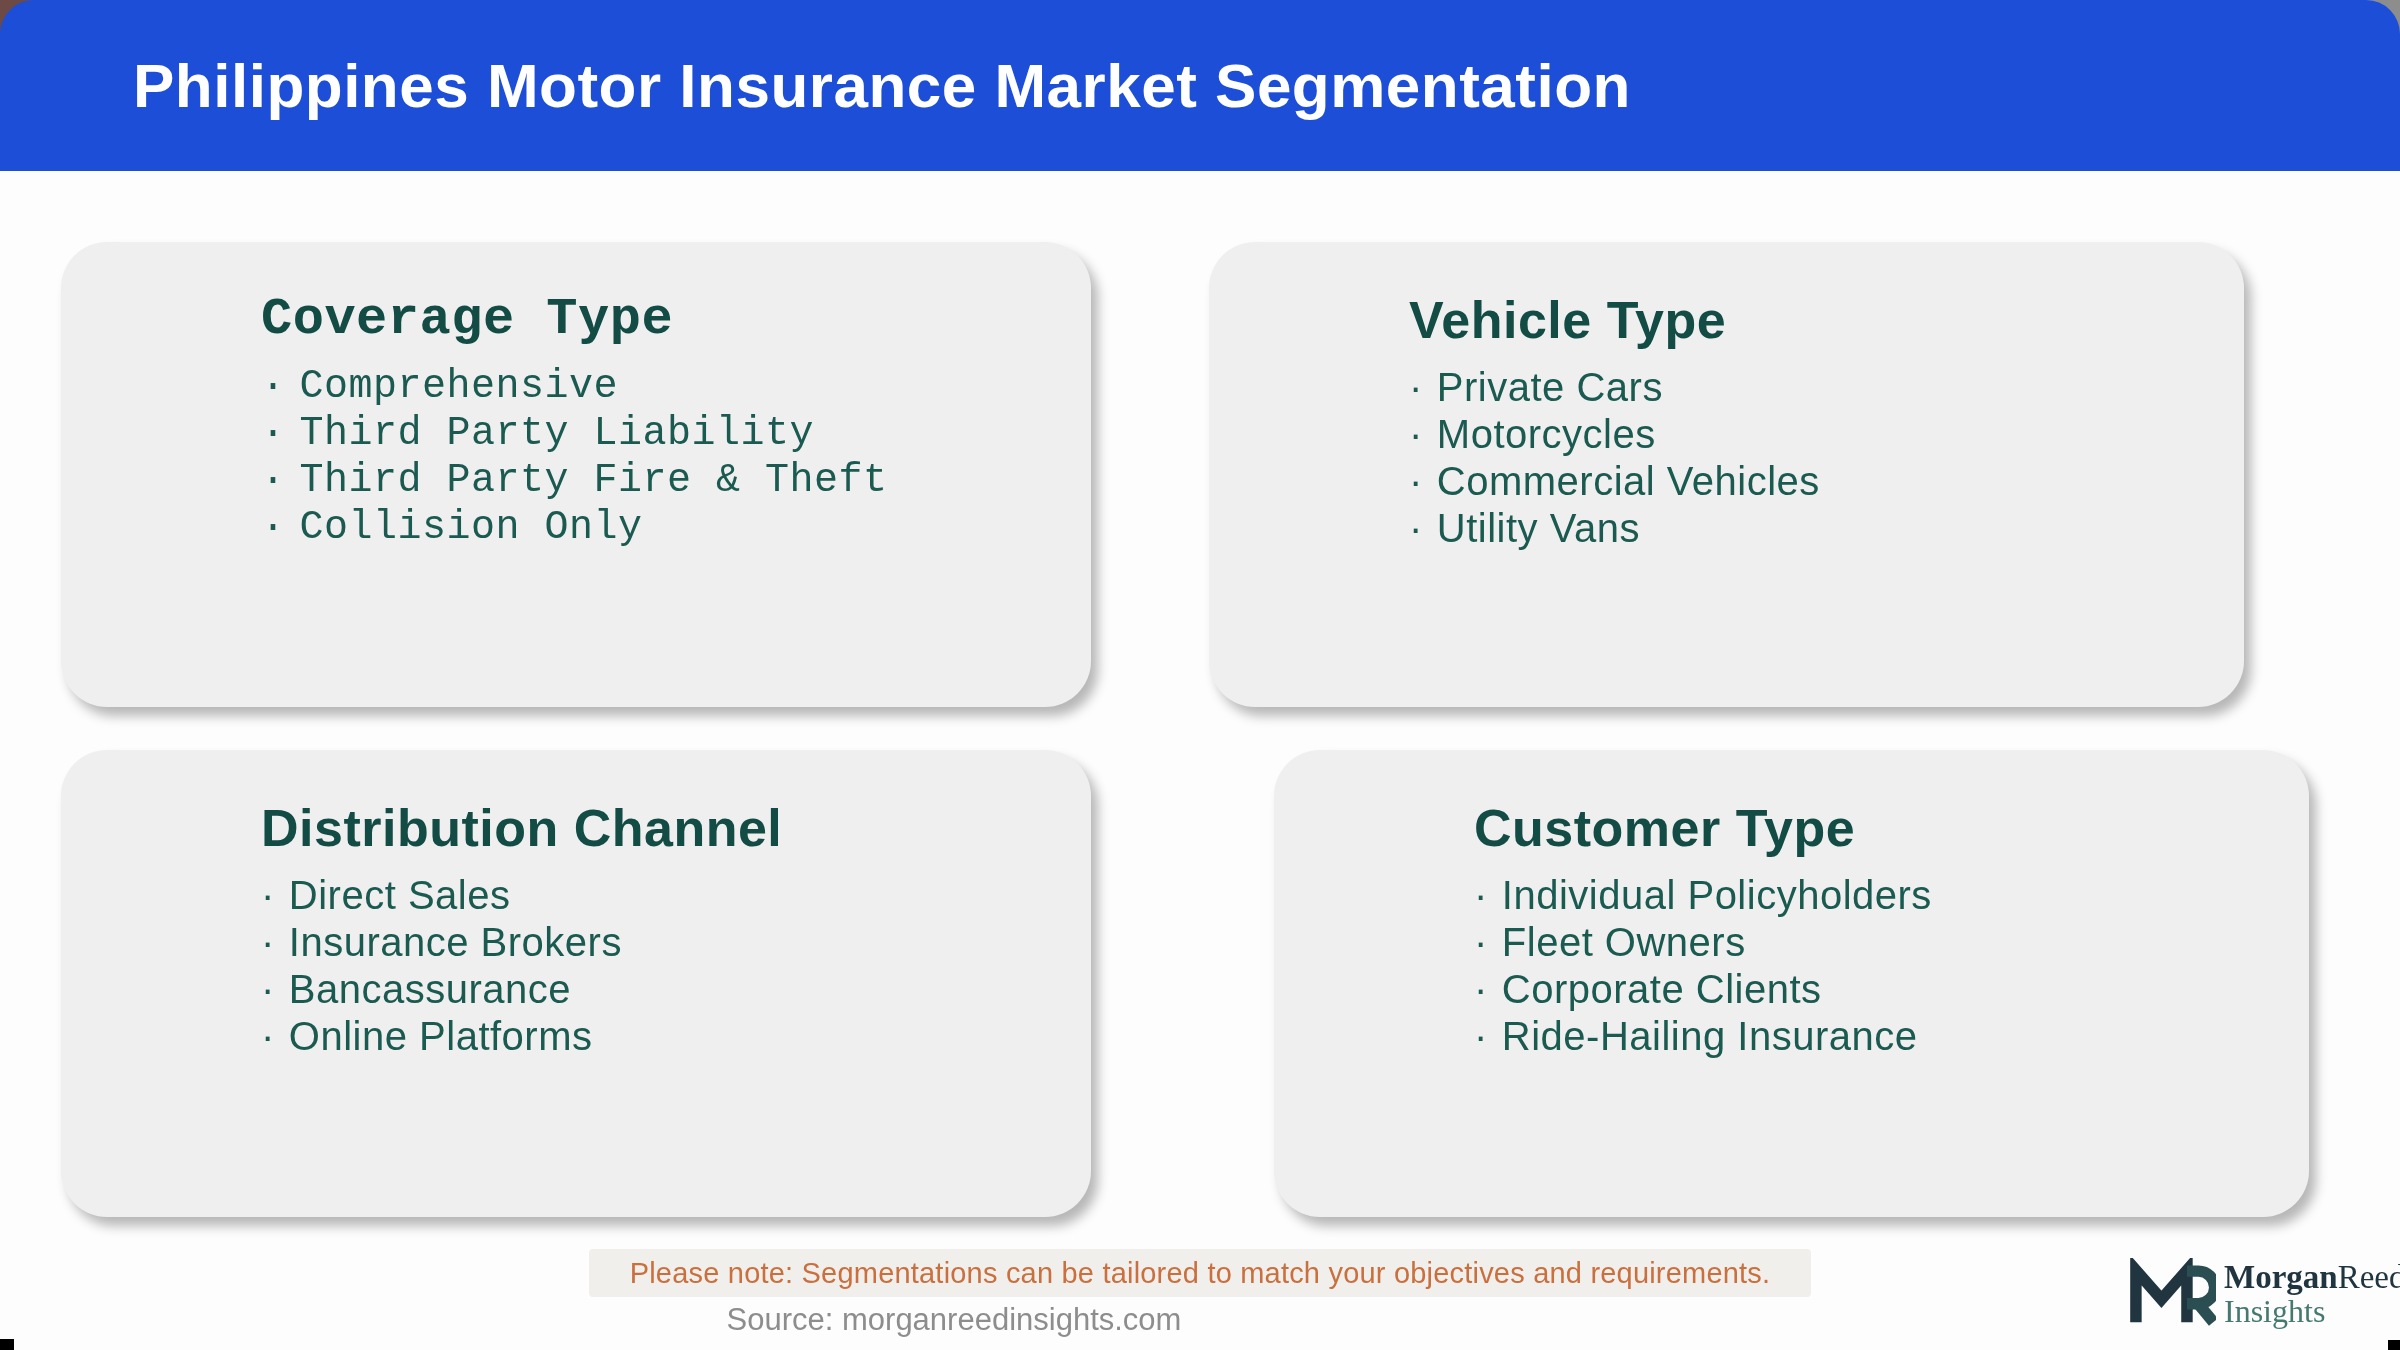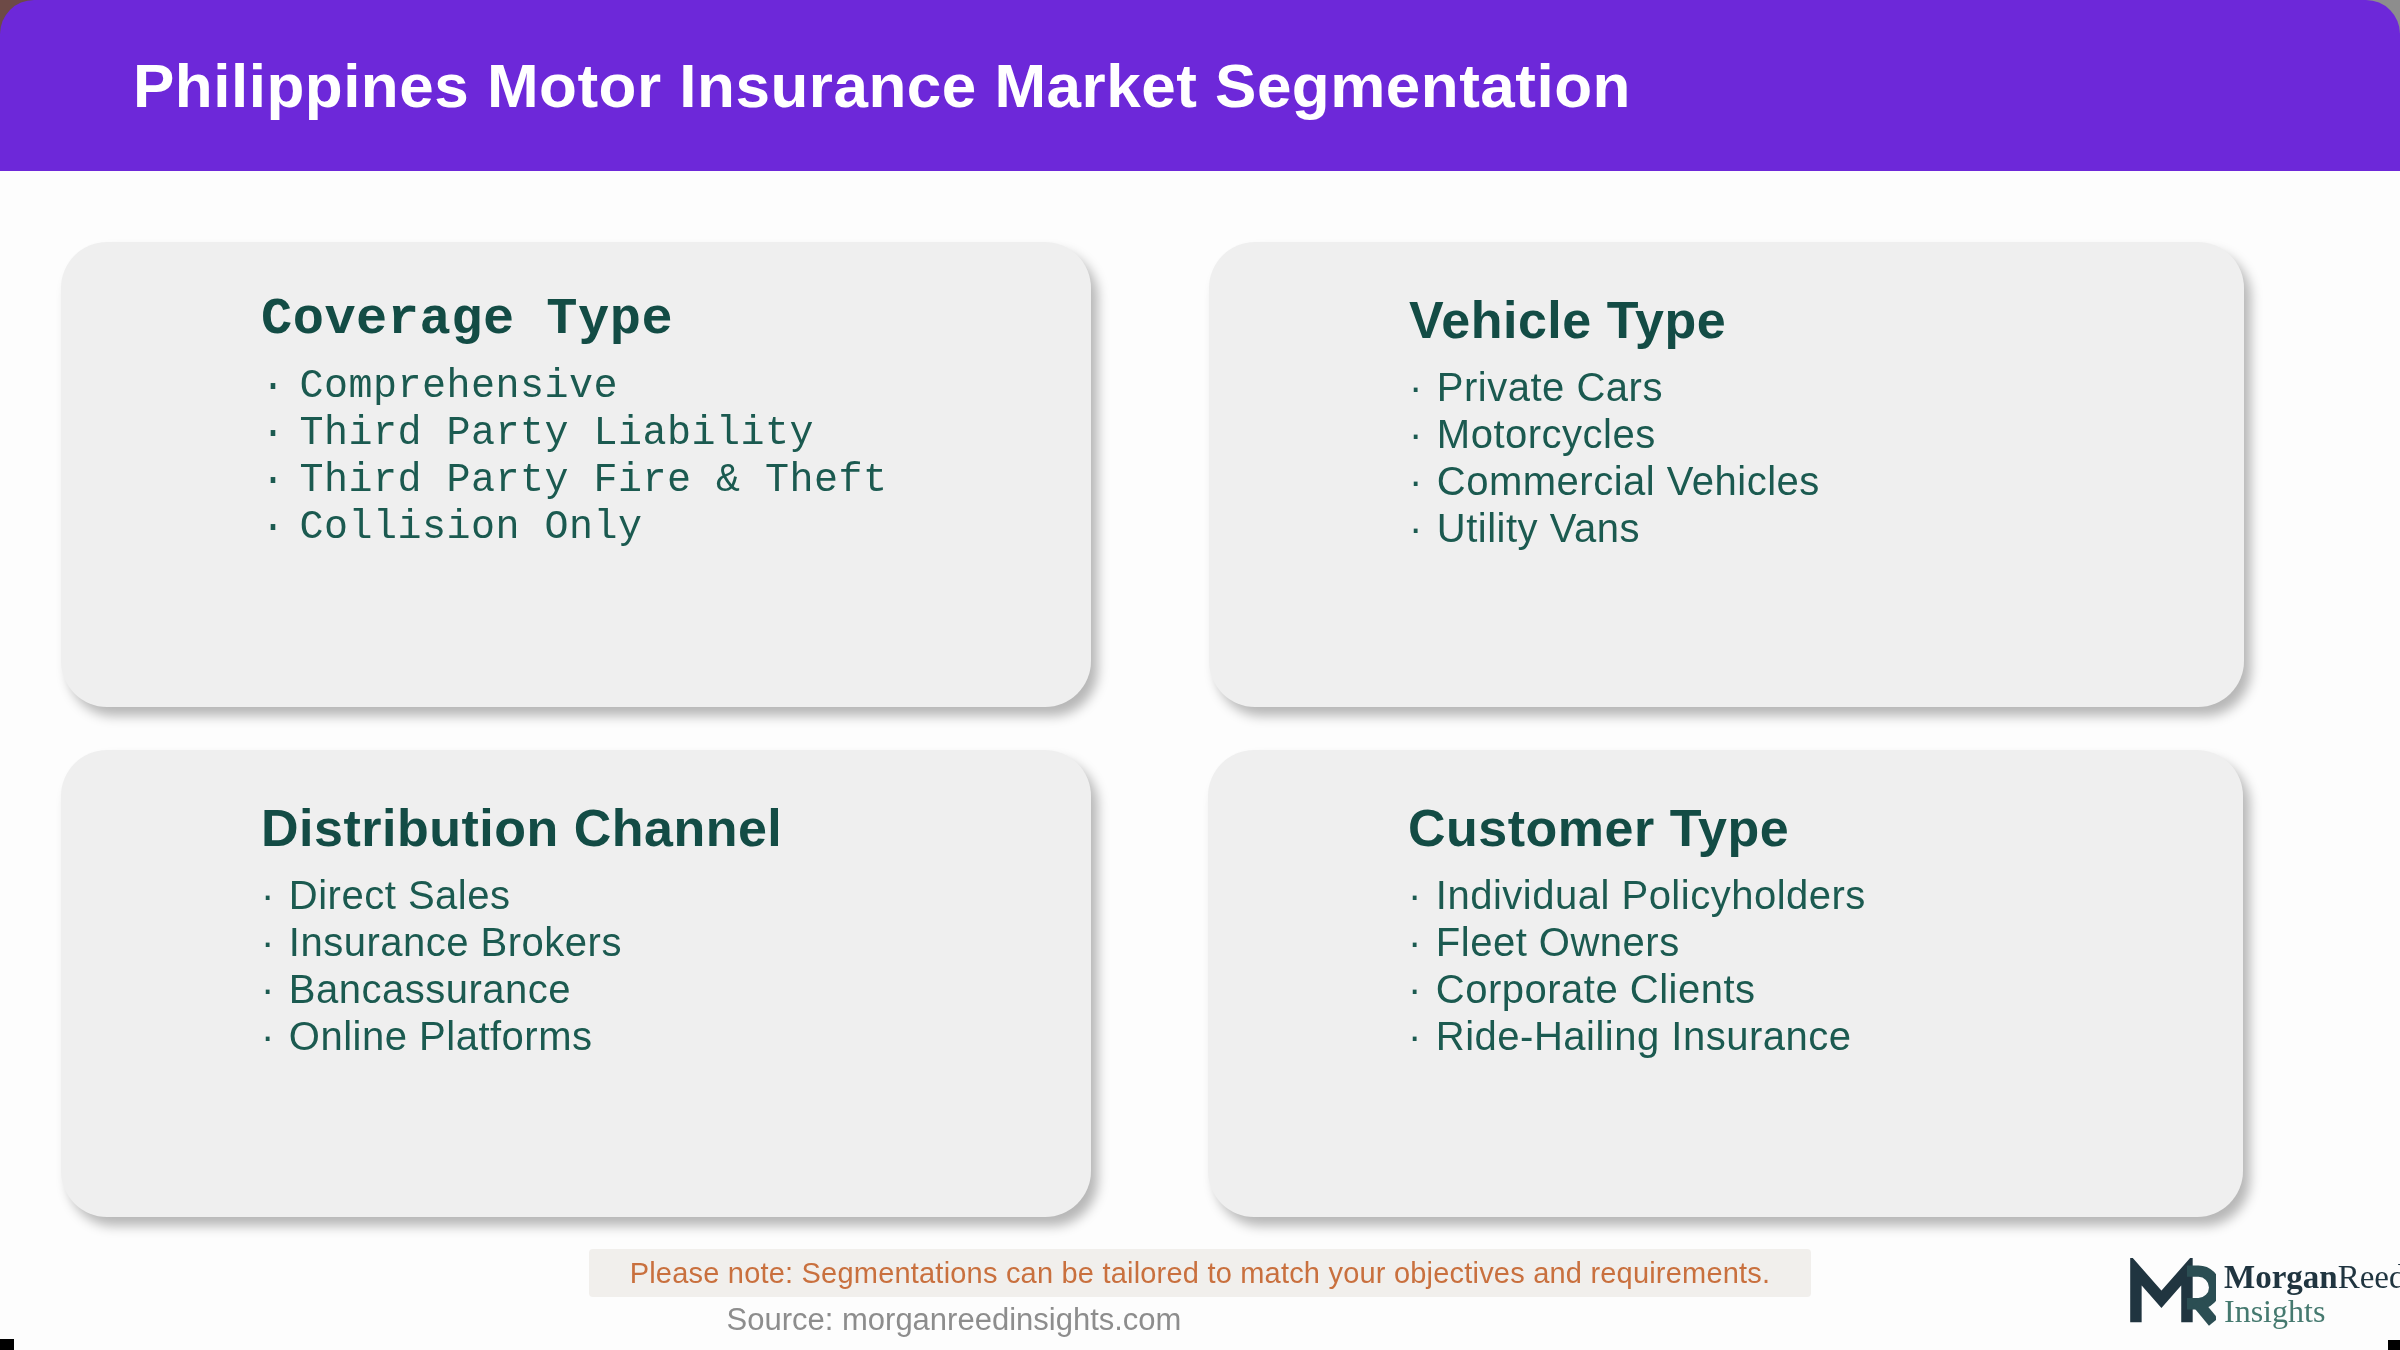--- a/index.html
+++ b/index.html
@@ -11,21 +11,21 @@
   }
 
   
   .corner { position: absolute; top: 0; width: 34px; height: 34px; z-index: 0; }
   .corner-left  { left: 0;  background: #6d4a46; }
   .corner-right { right: 0; background: #8d8d8d; }
 
   
   .header {
     position: absolute; left: 0; top: 0; width: 2400px; height: 171px;
-    background: #6d28d9;
+    background: #1d4ed8;
     border-radius: 34px 34px 0 0;
     display: flex; align-items: center;
     z-index: 1;
   }
   .header-title {
     color: #ffffff;
     font-size: 62px;
     font-weight: bold;
     padding-left: 133px;
     letter-spacing: 0.5px;
@@ -36,21 +36,21 @@
     position: absolute;
     background: #efefef;
     border-radius: 46px;
     box-shadow: 7px 9px 12px rgba(0,0,0,0.28);
     padding: 48px 40px 0 200px;
     z-index: 1;
   }
   .card-tl { left: 61px;   top: 242px; width: 1030px; height: 465px; font-family: Liberation Mono, monospace; }
   .card-tr { left: 1209px; top: 242px; width: 1035px; height: 465px; }
   .card-bl { left: 61px;   top: 750px; width: 1030px; height: 467px; }
-  .card-br { left: 1208px; top: 750px; width: 1035px; height: 467px; }
+  .card-br { left: 1274px; top: 750px; width: 1035px; height: 467px; }
 
   .card-title {
     color: #134c45;
     font-size: 52px;
     font-weight: bold;
     letter-spacing: 0.5px;
     margin-bottom: 14px;
   }
   .card-list { list-style: none; }
   .card-item {

